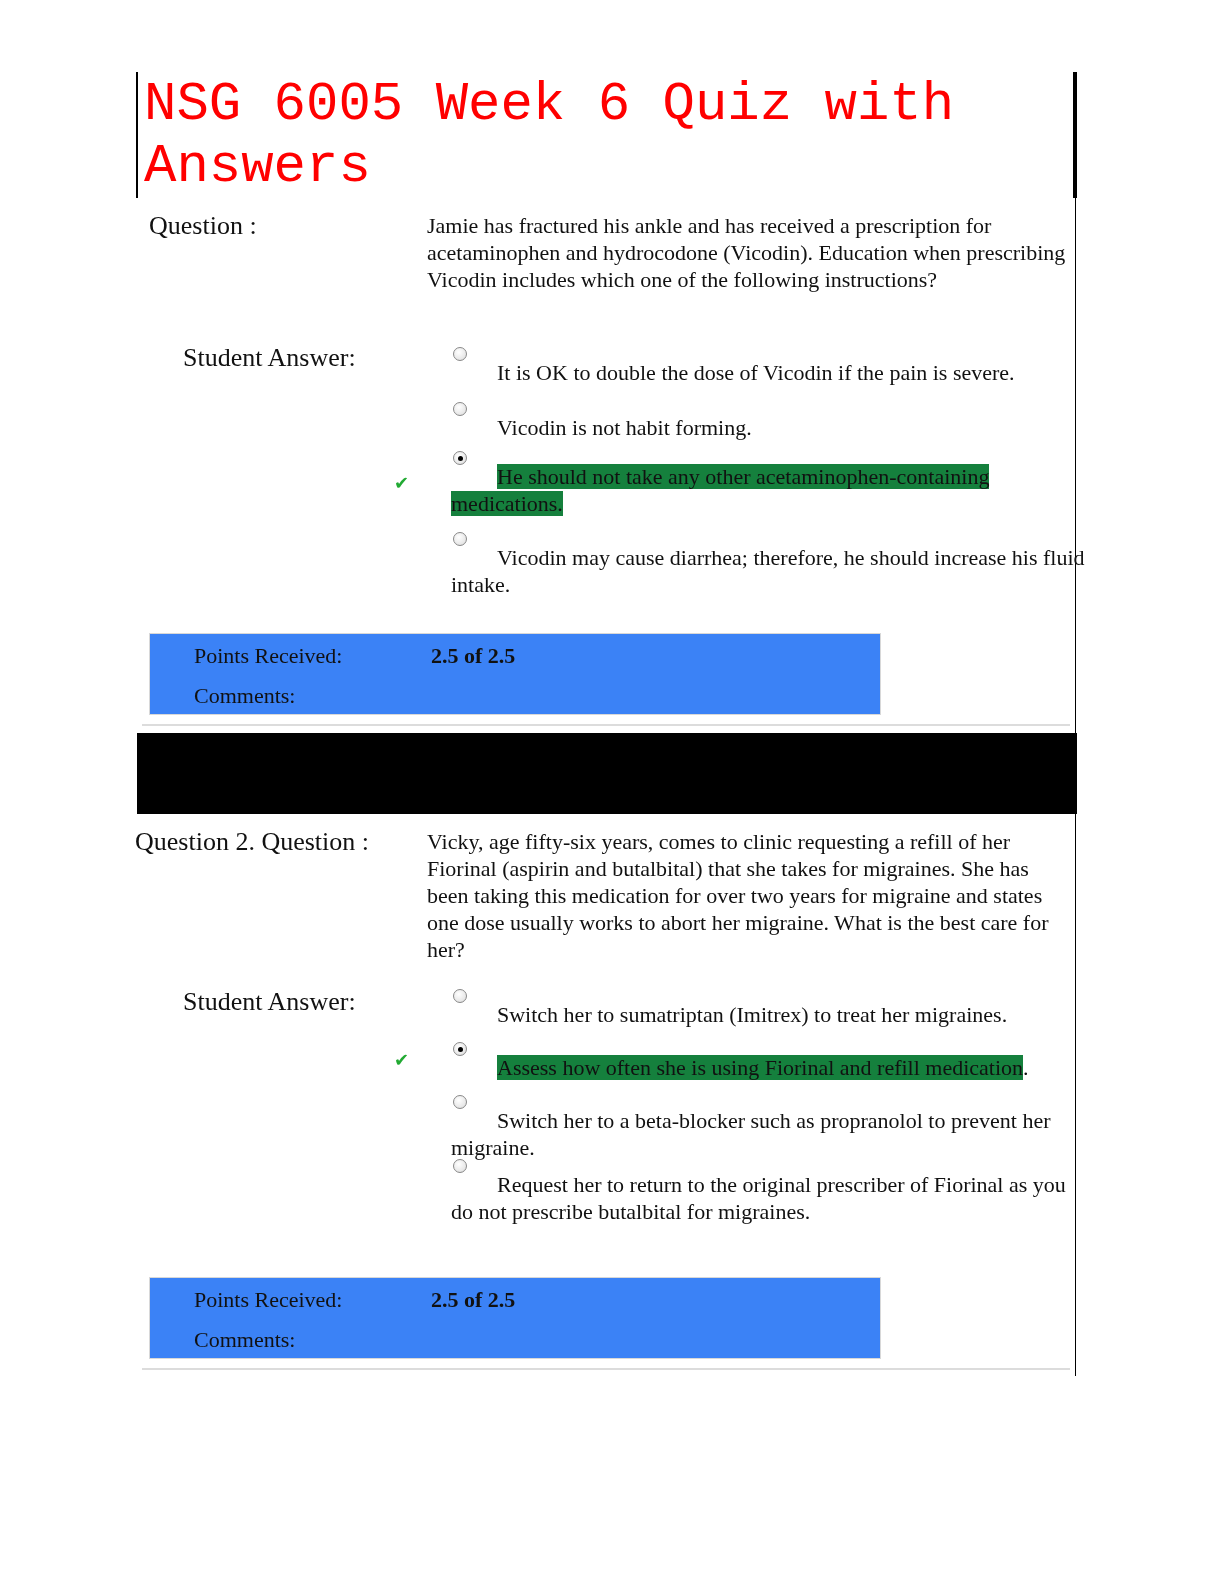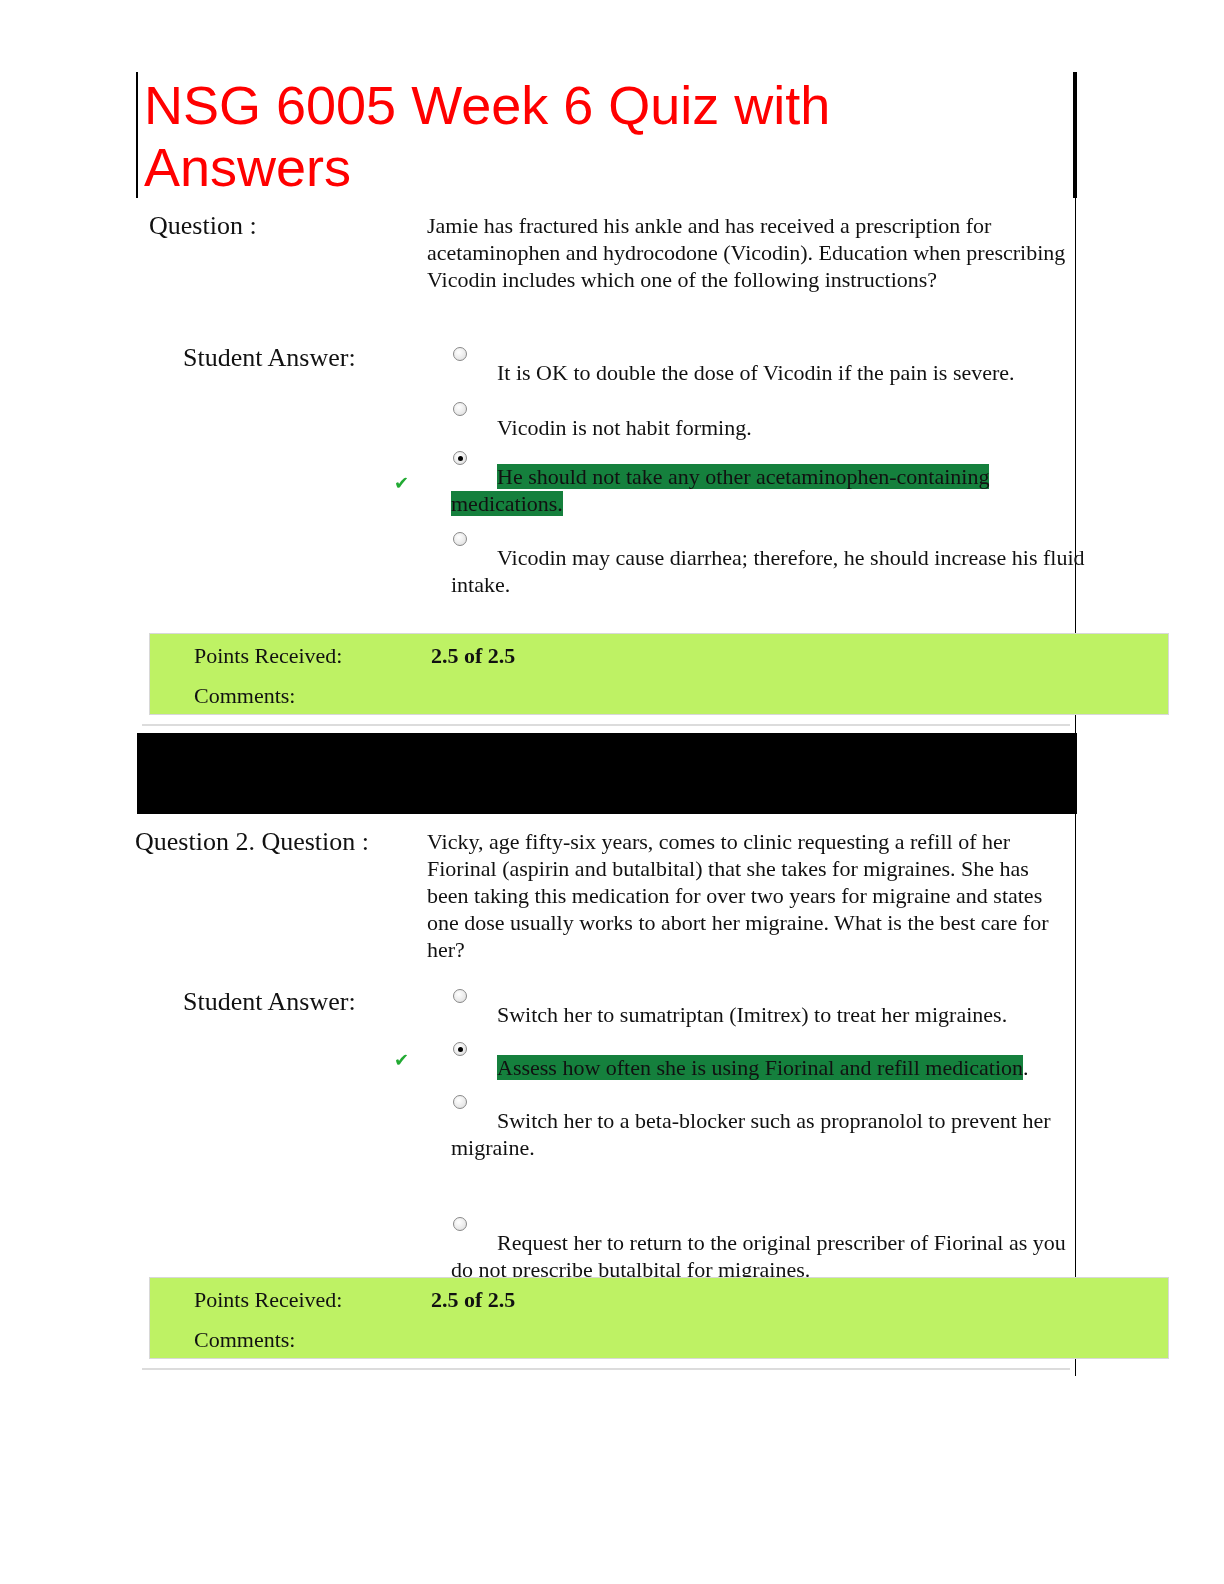--- a/index.html
+++ b/index.html
@@ -1,27 +1,27 @@
 <!DOCTYPE html>
 <html><head>
 <meta charset="utf-8">
 <style>
   html, body { margin:0; padding:0; background:#ffffff; }
   body { width:1224px; height:1584px; position:relative; overflow:hidden; font-family:"Liberation Serif", serif; color:#111; }
   .vline { position:absolute; background:#000; }
-  .title { position:absolute; left:144px; top:74px; width:900px; font-family:Liberation Sans, sans-serif; font-size:54px; line-height:62px; color:#ff0000; margin:0; font-weight:normal; }
+  .title { position:absolute; left:144px; top:74px; width:900px; font-family:Liberation Mono, monospace; font-size:54px; line-height:62px; color:#ff0000; margin:0; font-weight:normal; }
   .label { position:absolute; font-size:26px; line-height:27px; }
   .qtext { position:absolute; left:427px; width:640px; font-size:22px; line-height:27px; }
   .opt { position:absolute; left:427px; width:640px; font-size:22px; line-height:27px;margin-left:24px; }
   .opt .radio { position:absolute; left:2px; top:-12px; width:14px; height:14px; border-radius:50%; border:1px solid #888; background:radial-gradient(circle at 40% 35%, #fff 0%, #e6e6e6 70%, #bbb 100%); box-sizing:border-box; }
   .opt .radio.sel::after { content:""; position:absolute; left:4px; top:4px; width:5px; height:5px; border-radius:50%; background:#000; }
   .opt .txt { display:block; text-indent:46px; }
   .hl { background:#15803d; }
   .check { position:absolute; left:394px; color:#22aa33; font-size:18px; font-weight:bold; font-family:"DejaVu Sans", sans-serif; }
-  .points { position:absolute; left:149px; width:1020px; height:82px; background:#bef264; border:1px solid #d8d8d8; box-sizing:border-box;padding-left:18px; }
+  .points { position:absolute; left:149px; width:732px; height:82px; background:#3b82f6; border:1px solid #d8d8d8; box-sizing:border-box;padding-left:18px; }
   .points .lbl { position:absolute; left:44px; font-size:22px; }
   .points .val { position:absolute; left:281px; font-size:22px; font-weight:bold; }
   .sep { position:absolute; left:142px; width:928px; height:2px; background:#dcdcdc; }
   .blackbar { position:absolute; left:137px; top:733px; width:940px; height:81px; background:#000; }
 </style>
 </head>
 <body>
 
 <div class="vline" style="left:136px;top:72px;width:2px;height:126px;"></div>
 <div class="vline" style="left:1073px;top:72px;width:4px;height:126px;"></div>
@@ -70,21 +70,21 @@
 </div>
 <span class="check" style="top:1049px;">✔</span>
 <div class="opt" style="top:1054px;">
   <span class="radio sel"></span>
   <span class="txt"><span class="hl">Assess how often she is using Fiorinal and refill medication</span><span>.</span></span>
 </div>
 <div class="opt" style="top:1107px;">
   <span class="radio"></span>
   <span class="txt">Switch her to a beta-blocker such as propranolol to prevent her migraine.</span>
 </div>
-<div class="opt" style="top:1229px;">
+<div class="opt" style="top:1171px;">
   <span class="radio"></span>
   <span class="txt">Request her to return to the original prescriber of Fiorinal as you do not prescribe butalbital for migraines.</span>
 </div>
 
 <div class="points" style="top:1277px;">
   <span class="lbl" style="top:9px;">Points Received:</span>
   <span class="val" style="top:9px;">2.5 of 2.5</span>
   <span class="lbl" style="top:49px;">Comments:</span>
 </div>
 <div class="sep" style="top:1368px;"></div>

